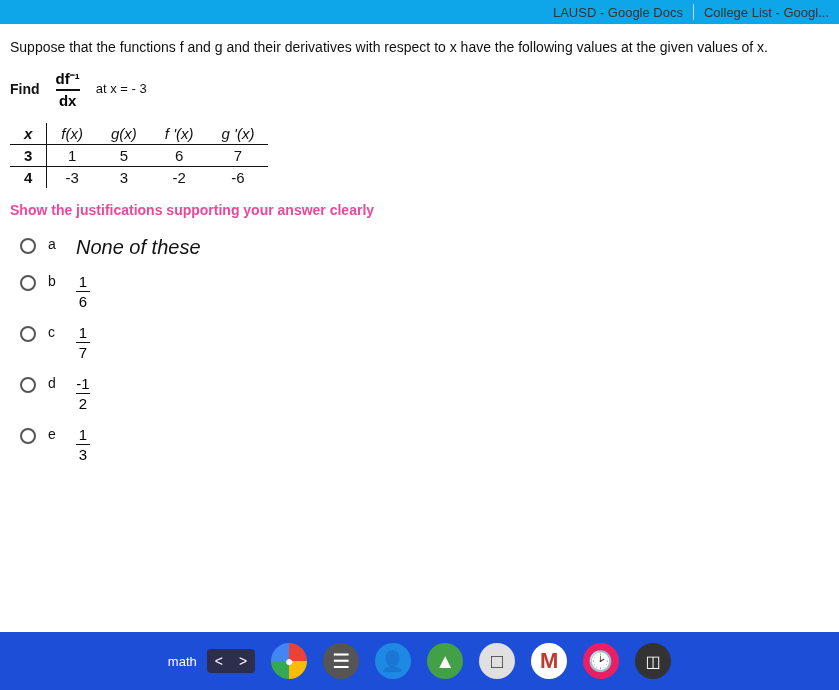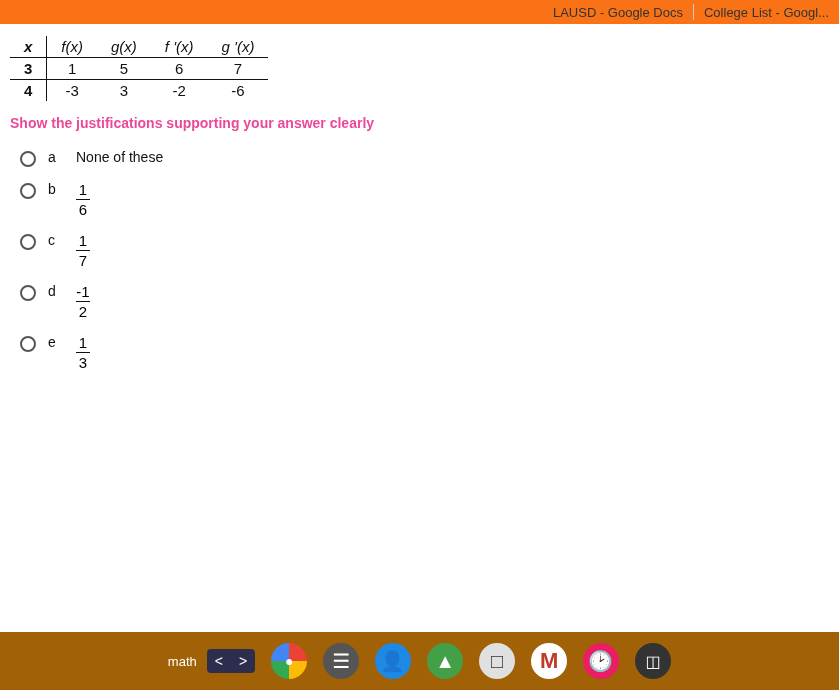--- a/index.html
+++ b/index.html
@@ -16,21 +16,21 @@
     .top-bar {
       position: absolute;
       top: 0;
       right: 0;
       display: flex;
       align-items: center;
       gap: 10px;
       padding: 4px 10px;
       font-size: 13px;
       color: #333;
-      background: #f97316;
+      background: #0ea5e9;
       width: 100%;
       justify-content: flex-end;
       margin-left: 44px;
     }
     .top-bar-divider {
       width: 1px;
       height: 16px;
       background: #ccc;
     }
 
@@ -142,22 +142,23 @@
       justify-content: center;
       margin-top: 2px;
       flex-shrink: 0;
     }
     .choice-label {
       font-size: 14px;
       color: #111;
       min-width: 16px;
     }
     .choice-value {
-      font-size: 14px;
-      color: #111;
+      font-size: 20px;
+      color: #111;
+      font-style: italic;
     }
     .fraction-choice {
       display: inline-flex;
       flex-direction: column;
       align-items: center;
       font-size: 15px;
     }
     .fraction-choice .num {
       border-bottom: 1.5px solid #111;
       padding-bottom: 1px;
@@ -170,21 +171,21 @@
       text-align: center;
     }
 
     
     .taskbar {
       position: absolute;
       bottom: 0;
       left: 0;
       right: 0;
       height: 58px;
-      background: #a16207;
+      background: #1d4ed8;
       display: flex;
       align-items: center;
       justify-content: center;
       gap: 16px;
     }
     .taskbar-label {
       color: #fff;
       font-size: 13px;
       margin-right: 4px;
     }
@@ -232,21 +233,30 @@
 <body>
 
 <div class="top-bar">
   <span style="cursor:pointer; color:#333; font-size:13px;">LAUSD - Google Docs</span>
   <div class="top-bar-divider"></div>
   <span style="cursor:pointer; color:#333; font-size:13px;">College List - Googl...</span>
 </div>
 
 <div class="main-content">
 
-
+  <div class="problem-text">Suppose that the functions f and g and their derivatives with respect to x have the following values at the given values of x.</div>
+
+  <div class="find-row">
+    <span class="find-label">Find</span>
+    <div class="fraction">
+      <span class="numerator">df⁻¹</span>
+      <span class="denominator">dx</span>
+    </div>
+    <span class="at-x">at  x = - 3</span>
+  </div>
 
   <div class="table-section">
     <table class="data-table">
       <thead>
         <tr>
           <th><i>x</i></th>
           <th><i>f(x)</i></th>
           <th><i>g(x)</i></th>
           <th><i>f '(x)</i></th>
           <th><i>g '(x)</i></th>

